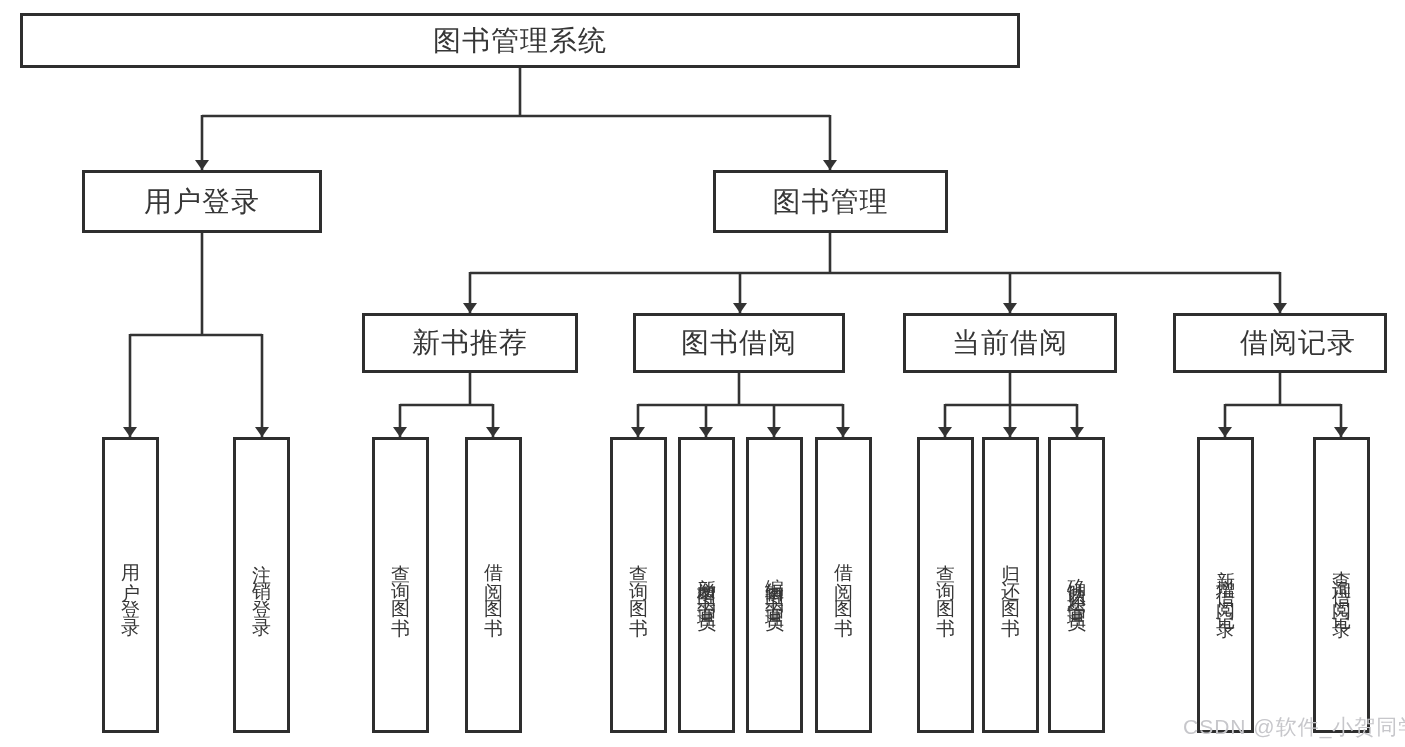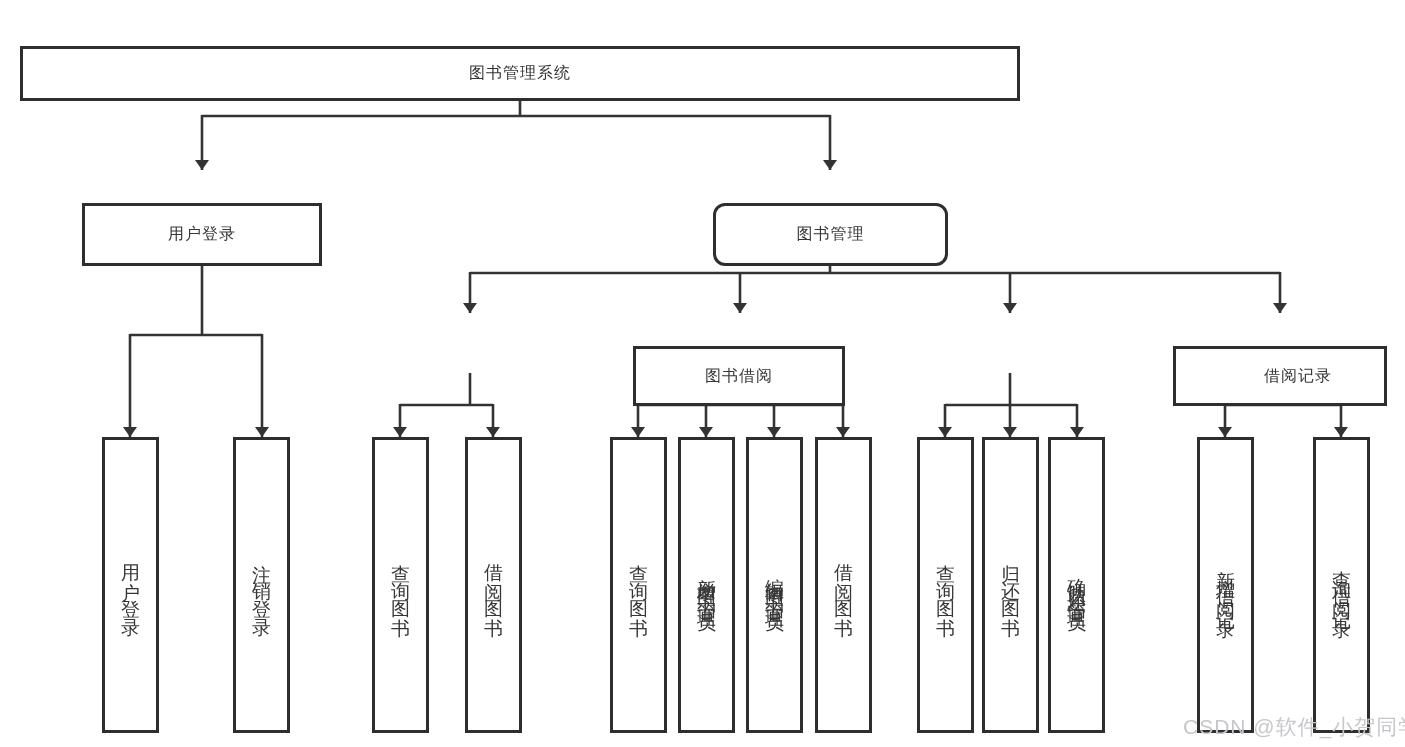--- a/index.html
+++ b/index.html
@@ -15,21 +15,21 @@
     position: absolute;
     box-sizing: border-box;
     background: #ffffff;
     border: 3px solid #2e2e2e;
     color: #363636;
     display: flex;
     align-items: center;
     justify-content: center;
     text-align: center;
   }
-  .h { font-size: 16px; letter-spacing: 1px; margin-top: 33px; }
+  .h { font-size: 28px; letter-spacing: 1px; }
   .v {
     writing-mode: vertical-rl;
     font-size: 19px;
     width: 57px;
     top: 437px;
     height: 296px;
   }
   .v4 { letter-spacing: 18px; }
   .v6 { letter-spacing: 10px; }
   .v9 { letter-spacing: 5px; }
@@ -92,23 +92,25 @@
 
       <path d="M1280 373 V405 M1225 405 H1341"></path>
       <line x1="1225" y1="404" x2="1225" y2="437" marker-end="url(#arrow)"></line>
       <line x1="1341" y1="404" x2="1341" y2="437" marker-end="url(#arrow)"></line>
     </g>
   </svg>
 
   <div class="box h" style="left:20px; top:13px; width:1000px; height:55px;">图书管理系统</div>
 
   <div class="box h" style="left:82px; top:170px; width:240px; height:63px;">用户登录</div>
-  <div class="box h" style="left:713px; top:170px; width:235px; height:63px;border-radius:12px;">图书管理</div>
+  <div class="box h" style="left:713px; top:170px; width:235px; height:63px;">图书管理</div>
 
+  <div class="box h" style="left:362px; top:313px; width:216px; height:60px;">新书推荐</div>
   <div class="box h" style="left:633px; top:313px; width:212px; height:60px;font-family:Liberation Serif, serif;">图书借阅</div>
+  <div class="box h" style="left:903px; top:313px; width:214px; height:60px;">当前借阅</div>
   <div class="box h" style="left:1173px; top:313px; width:214px; height:60px;padding-left:36px;">借阅记录</div>
 
   <div class="box v v4" style="left:102px;">用户登录</div>
   <div class="box v v4" style="left:233px;">注销登录</div>
 
   <div class="box v v4" style="left:372px;">查询图书</div>
   <div class="box v v4" style="left:465px;">借阅图书</div>
 
   <div class="box v v4" style="left:610px;">查询图书</div>
   <div class="box v v9" style="left:678px;">新增图书（管理员）</div>

